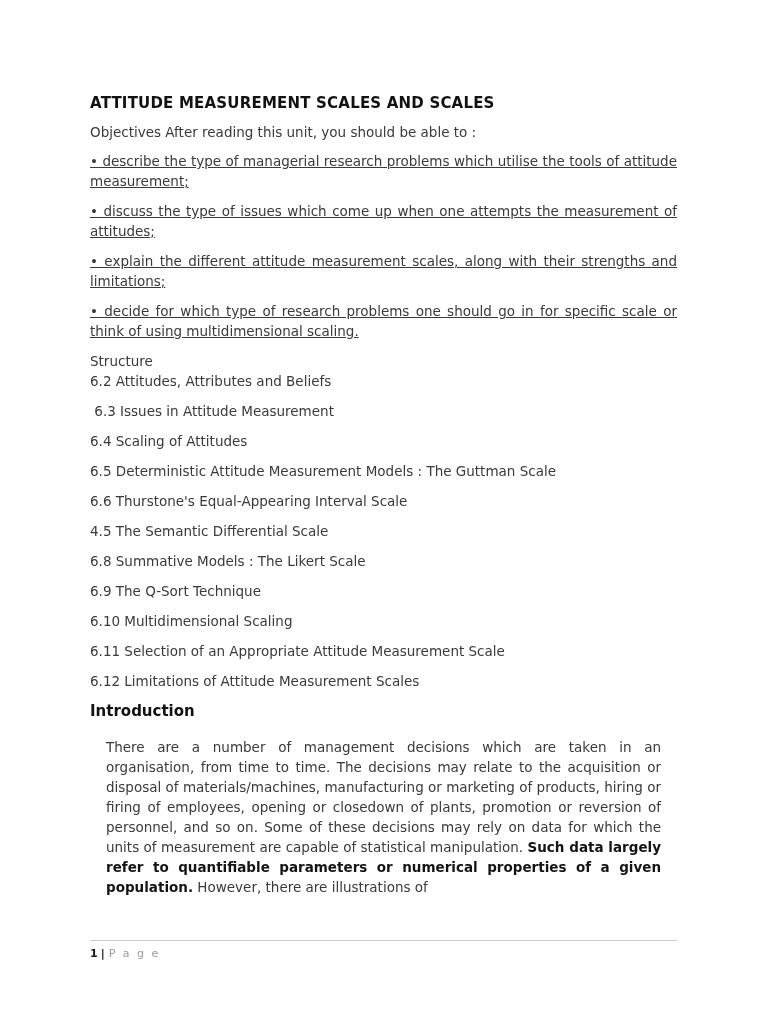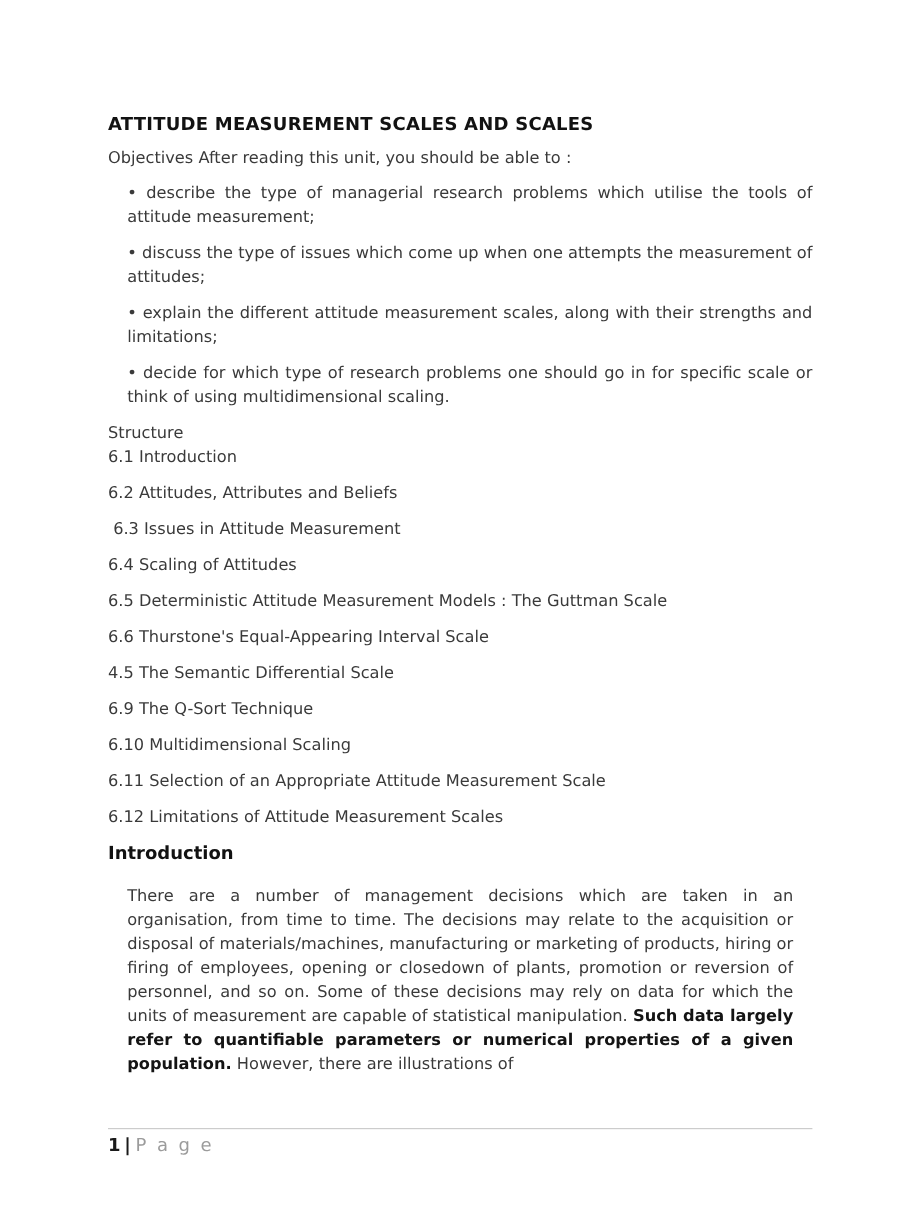--- a/index.html
+++ b/index.html
@@ -35,23 +35,24 @@
     font-weight: bold;
     color: #121212;
     letter-spacing: 0.2px;
     margin: 0 0 9px 0;
     line-height: 20px;
   }
   .lead {
     margin: 0 0 9px 0;
   }
   .bullet {
-    margin: 0 0 10px 16px;
+    margin: 0 0 10px 0;
     text-align: justify;
     text-align-last: left;
+    text-decoration: underline;
   }
   .toc-label {
     margin: 0 0 0 0;
   }
   .toc-item {
     margin: 0 0 10px 0;
     white-space: pre-wrap;
     line-height: 20px;
   }
   .section-heading {
@@ -69,21 +70,21 @@
   .para b {
     color: #141414;
   }
   .footer {
     position: absolute;
     left: 90px;
     top: 940px;
     width: 587px;
     border-top: 1px solid #cccccc;
     padding-top: 5px;
-    font-size: 15px;
+    font-size: 11px;
     line-height: 16px;
   }
   .footer .page-num {
     font-weight: bold;
     color: #1a1a1a;
   }
   .footer .sep {
     font-weight: bold;
     color: #1a1a1a;
     margin: 0 4px 0 3px;
@@ -103,27 +104,27 @@
 
     <p class="lead">Objectives After reading this unit, you should be able to :</p>
 
     <p class="bullet">• describe the type of managerial research problems which utilise the tools of attitude measurement;</p>
     <p class="bullet">• discuss the type of issues which come up when one attempts the measurement of attitudes;</p>
     <p class="bullet">• explain the different attitude measurement scales, along with their strengths and limitations;</p>
     <p class="bullet">• decide for which type of research problems one should go in for specific scale or think of using multidimensional scaling.</p>
 
     <p class="toc-label">Structure</p>
 
-    <p class="toc-item">6.1 Introduction</p>
     <p class="toc-item">6.2 Attitudes, Attributes and Beliefs</p>
     <p class="toc-item"> 6.3 Issues in Attitude Measurement</p>
     <p class="toc-item">6.4 Scaling of Attitudes</p>
     <p class="toc-item">6.5 Deterministic Attitude Measurement Models : The Guttman Scale</p>
     <p class="toc-item">6.6 Thurstone's Equal-Appearing Interval Scale</p>
     <p class="toc-item">4.5 The Semantic Differential Scale</p>
+    <p class="toc-item">6.8 Summative Models : The Likert Scale</p>
     <p class="toc-item">6.9 The Q-Sort Technique</p>
     <p class="toc-item">6.10 Multidimensional Scaling</p>
     <p class="toc-item">6.11 Selection of an Appropriate Attitude Measurement Scale</p>
     <p class="toc-item">6.12 Limitations of Attitude Measurement Scales</p>
 
     <div class="section-heading">Introduction</div>
 
     <p class="para"><span>There are a number of management decisions which are taken in an organisation, from time to time. The decisions may relate to the acquisition or disposal of materials/machines, manufacturing or marketing of products, hiring or firing of employees, opening or closedown of plants, promotion or reversion of personnel, and so on. Some of these decisions may rely on data for which the units of measurement are capable of statistical manipulation.</span> <b>Such data largely refer to quantifiable parameters or numerical properties of a given population.</b> <span>However, there are illustrations of</span></p>
 
   </div>

